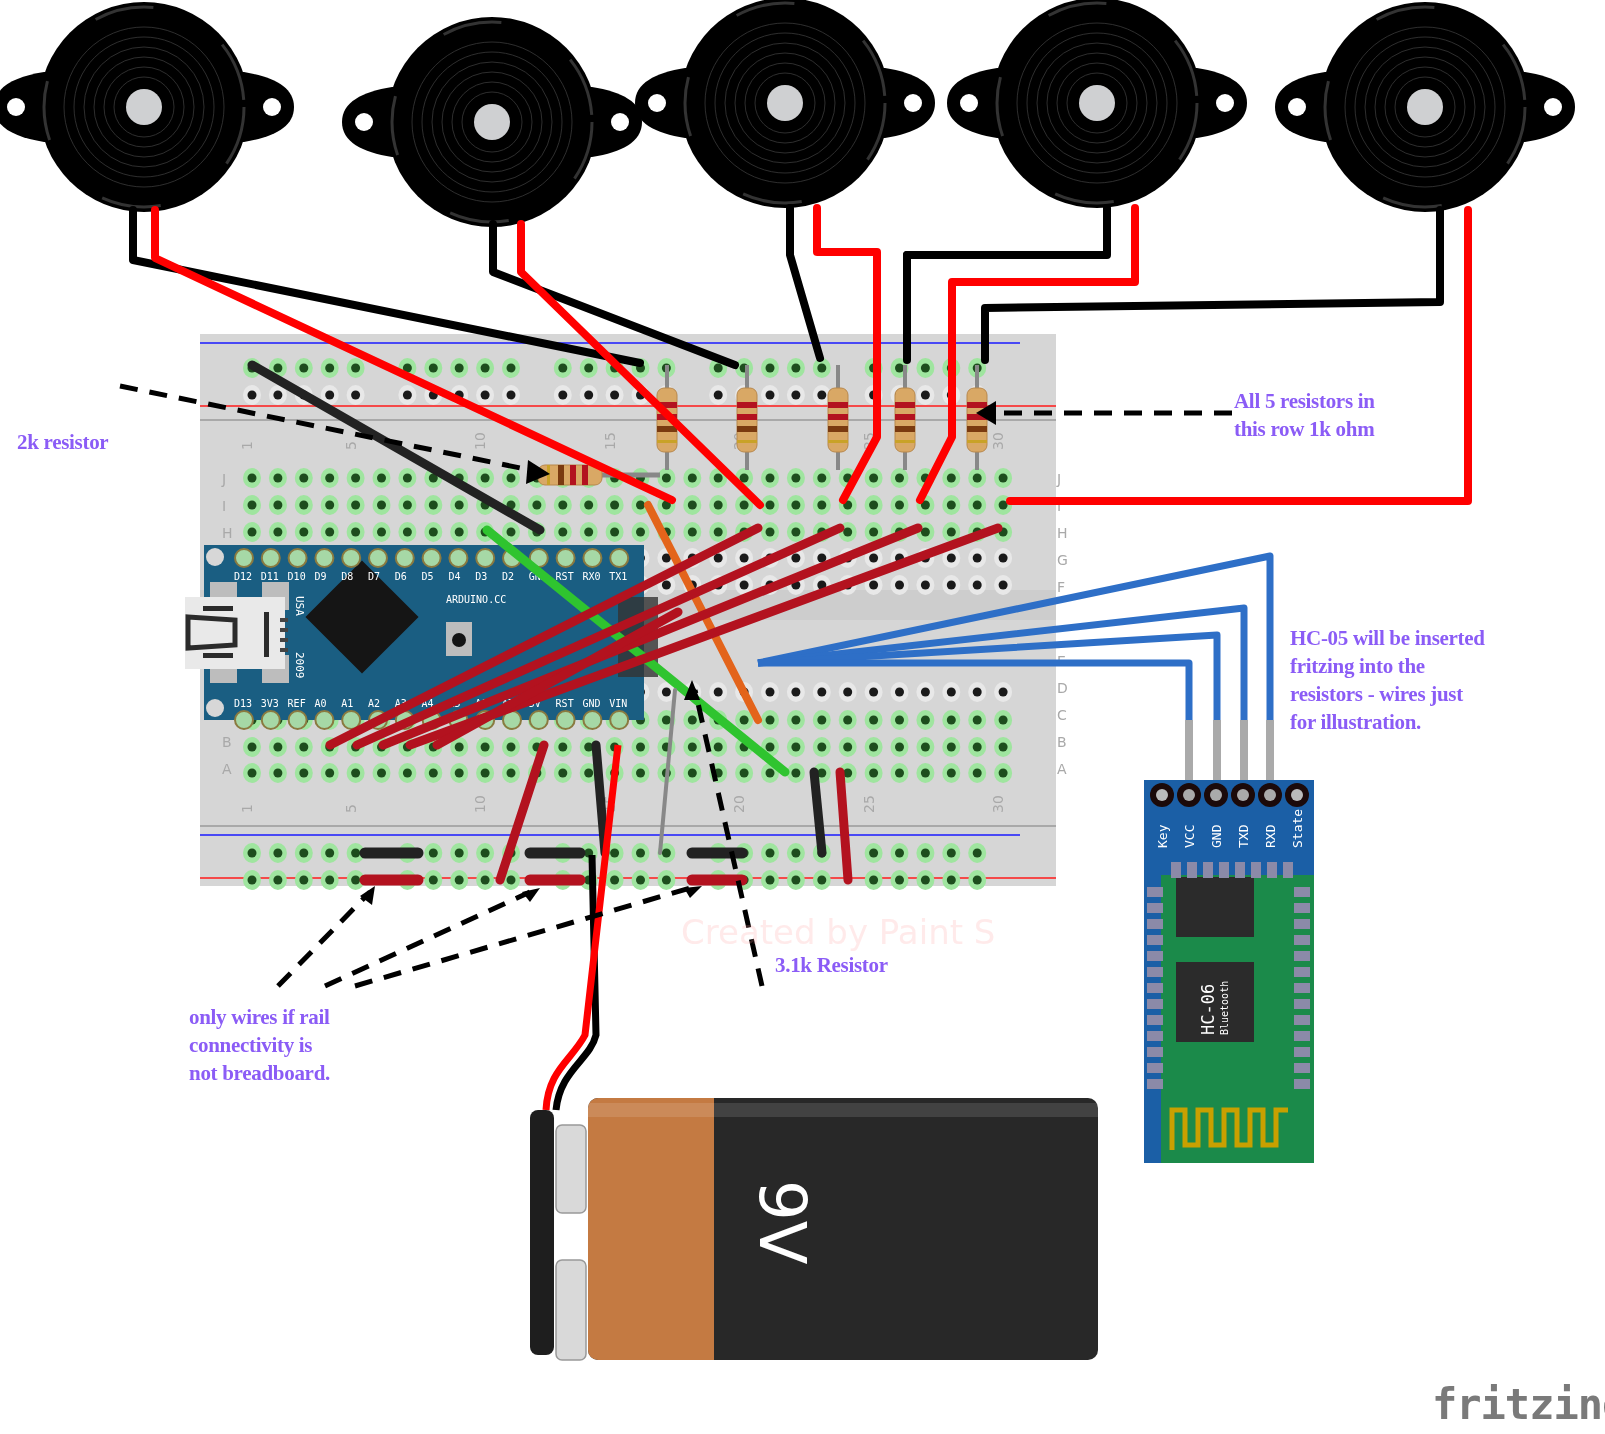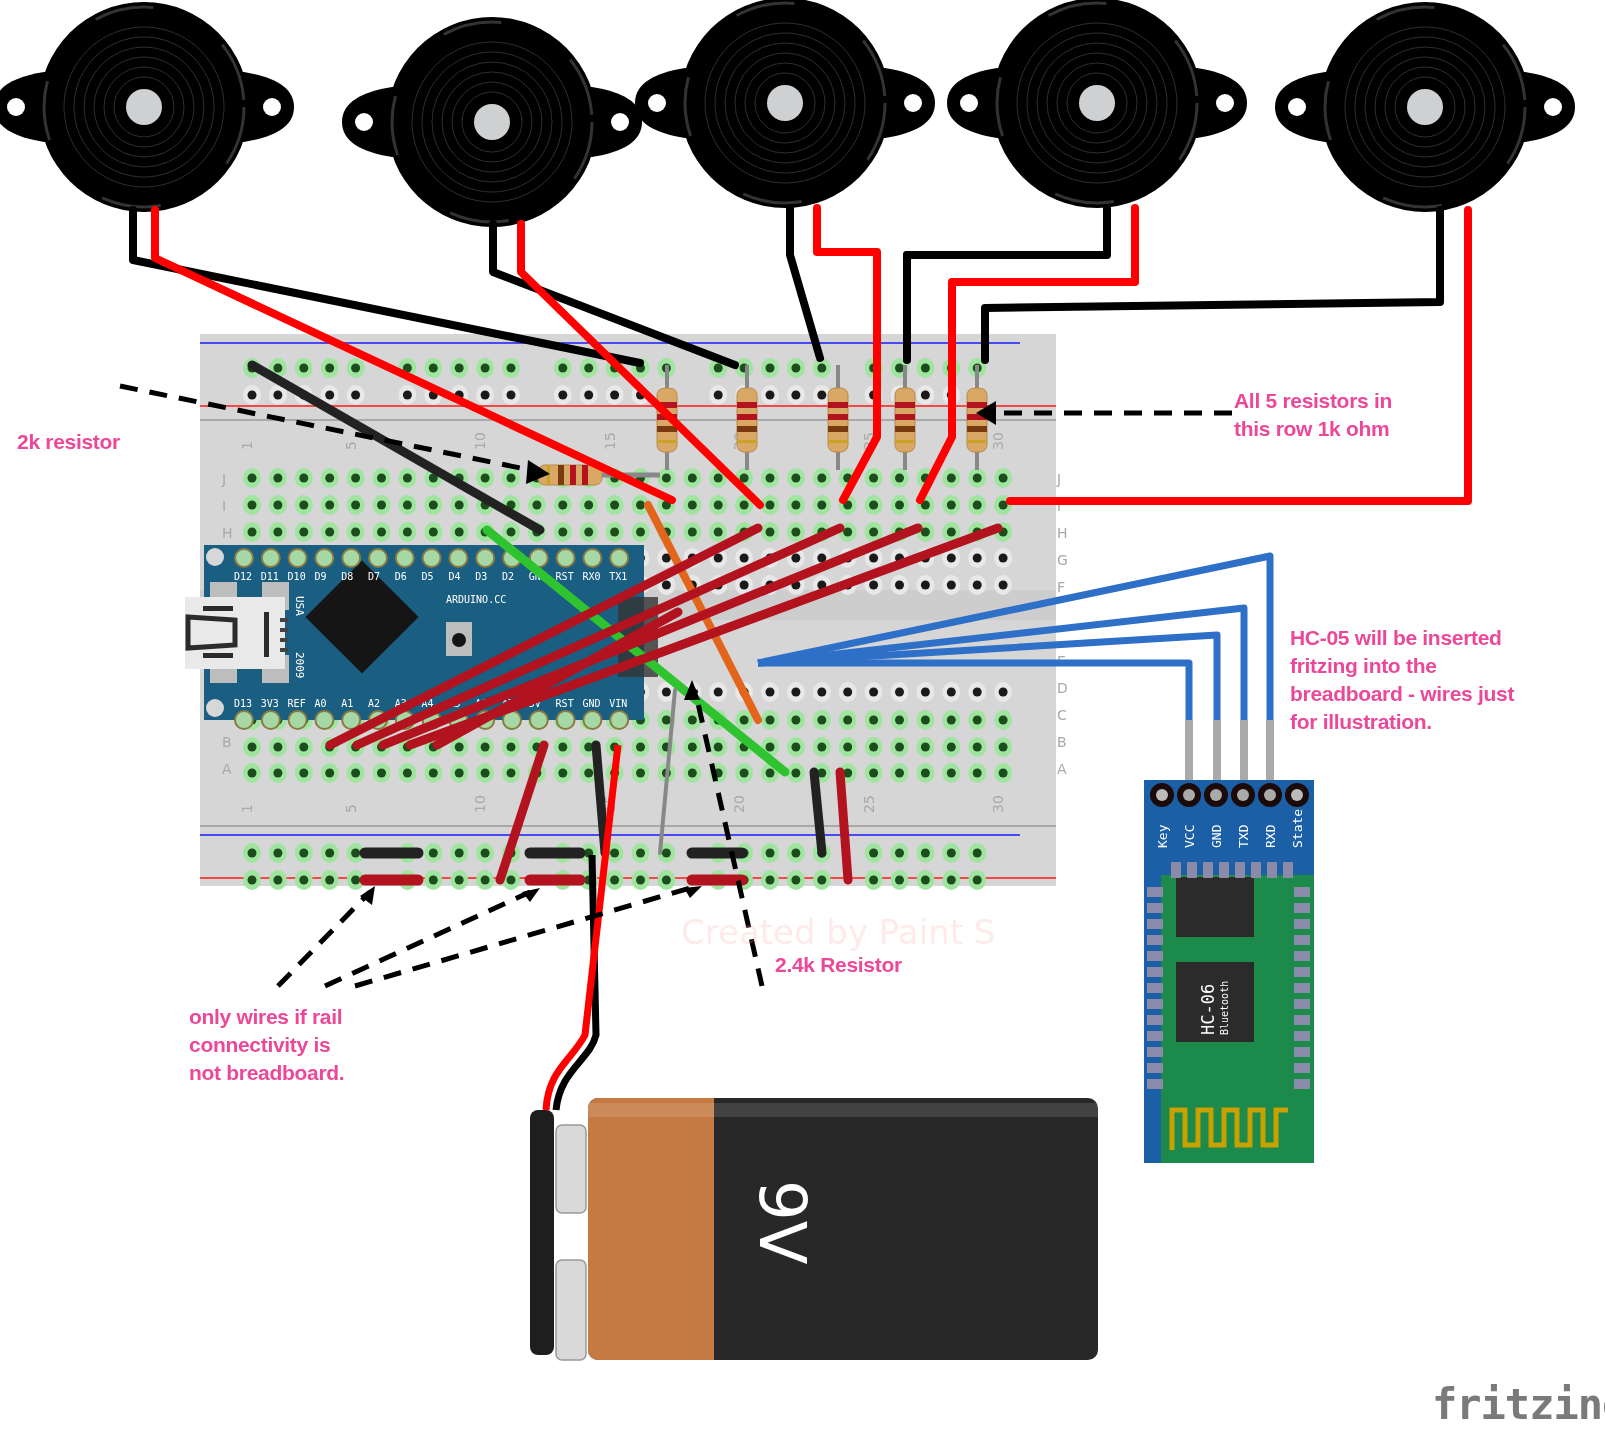--- a/index.html
+++ b/index.html
@@ -1,18 +1,18 @@
 <!DOCTYPE html>
 <html><head>
 <meta charset="utf-8">
 <style>
   html,body{margin:0;padding:0;background:#fff;}
   body{width:1605px;height:1434px;position:relative;overflow:hidden;font-family:"Liberation Sans",sans-serif;}
   #canvas{position:absolute;left:0;top:0;width:1605px;height:1434px;}
-  .label{position:absolute;font-family:Liberation Sans, sans-serif;font-weight:bold;font-size:21px;line-height:28px;color:#ec4899;letter-spacing:-0.3px;}
+  .label{position:absolute;font-family:Liberation Serif, serif;font-weight:bold;font-size:21px;line-height:28px;color:#8b5cf6;letter-spacing:-0.3px;}
   .watermark{position:absolute;left:645px;top:912px;font-size:34px;color:rgba(255,160,160,0.22);font-family:"DejaVu Sans",sans-serif;white-space:nowrap;margin-left:36px;}
   .fritzing{position:absolute;left:1432px;top:1380px;font-size:42px;color:#7a7a7a;font-family:"DejaVu Sans Mono",monospace;font-weight:bold;letter-spacing:-1px;}
 </style>
 </head>
 <body>
 
 <svg id="canvas" viewBox="0 0 1605 1434" xmlns="http://www.w3.org/2000/svg">
   <defs>
     <g id="buzzer">
       <path d="M-150,0 C-150,-20 -130,-30 -100,-35 L100,-35 C130,-30 150,-20 150,0 C150,20 130,30 100,35 L-100,35 C-130,30 -150,20 -150,0 Z" fill="#000"></path>
@@ -1105,23 +1105,23 @@
 </svg>
 
 <div class="label" style="left:17px;top:428px;">2k resistor</div>
 <div class="label" style="left:1234px;top:387px;">
   <div>All 5 resistors in</div>
   <div>this row 1k ohm</div>
 </div>
 <div class="label" style="left:1290px;top:624px;">
   <div>HC-05 will be inserted</div>
   <div>fritzing into the</div>
-  <div>breadboard - wires just</div>
+  <div>resistors - wires just</div>
   <div>for illustration.</div>
 </div>
 <div class="label" style="left:189px;top:1003px;">
   <div>only wires if rail</div>
   <div>connectivity is</div>
   <div>not breadboard.</div>
 </div>
-<div class="label" style="left:775px;top:951px;">2.4k Resistor</div>
+<div class="label" style="left:775px;top:951px;">3.1k Resistor</div>
 <div class="watermark">Created by Paint S</div>
 <div class="fritzing">fritzing</div>
 
 </body></html>

